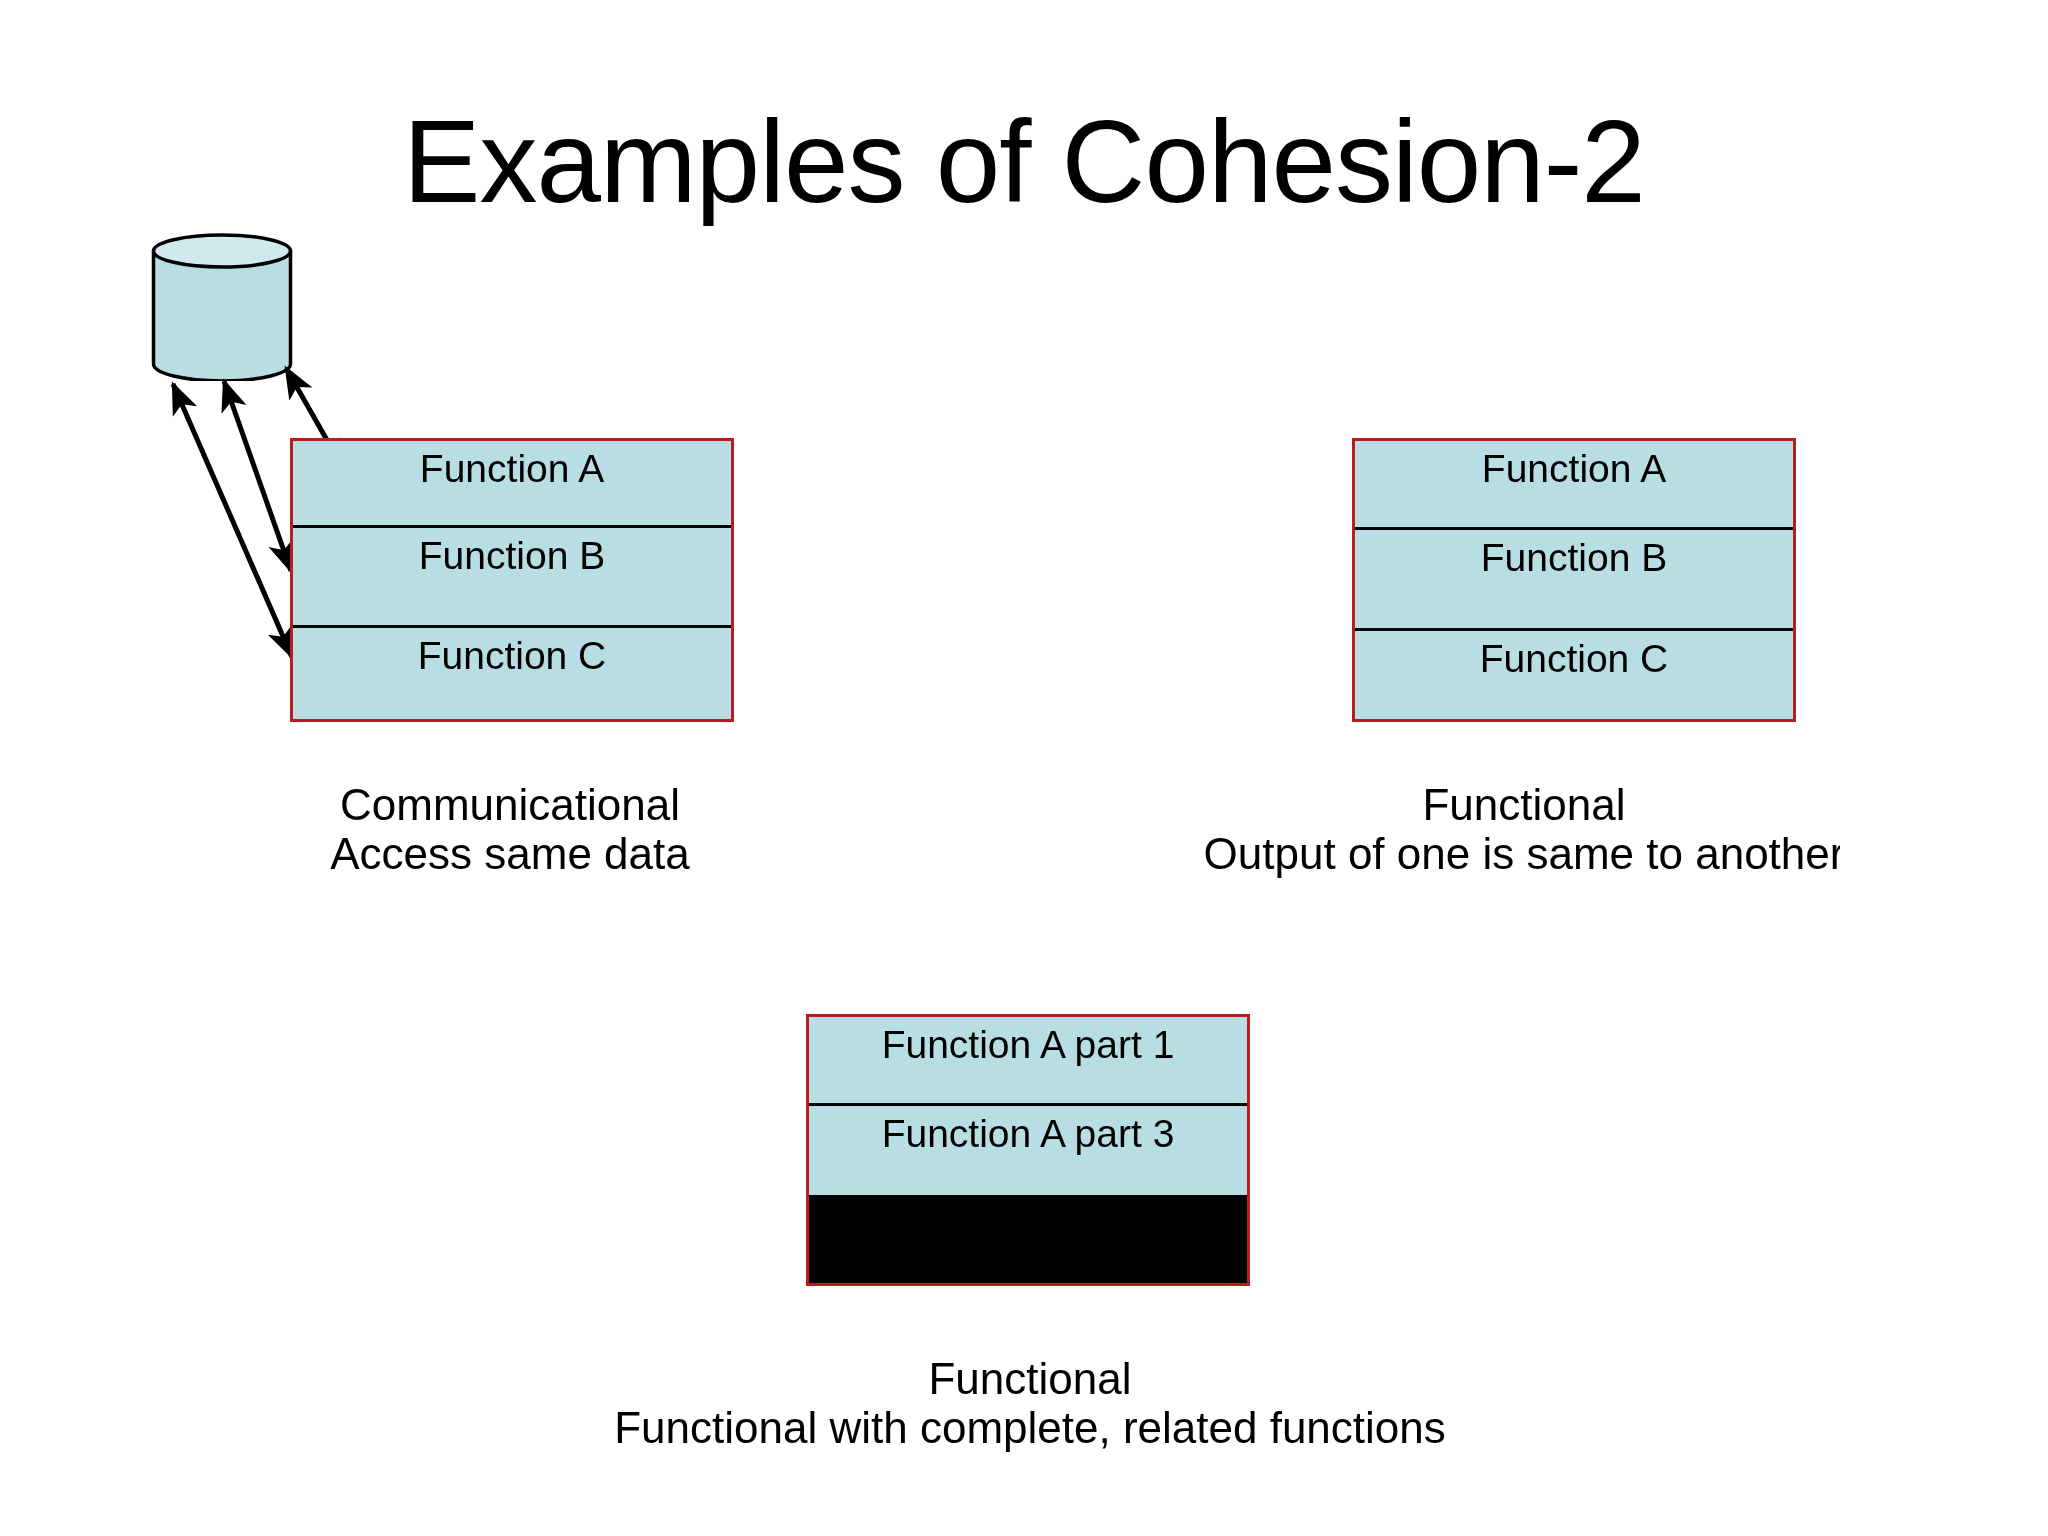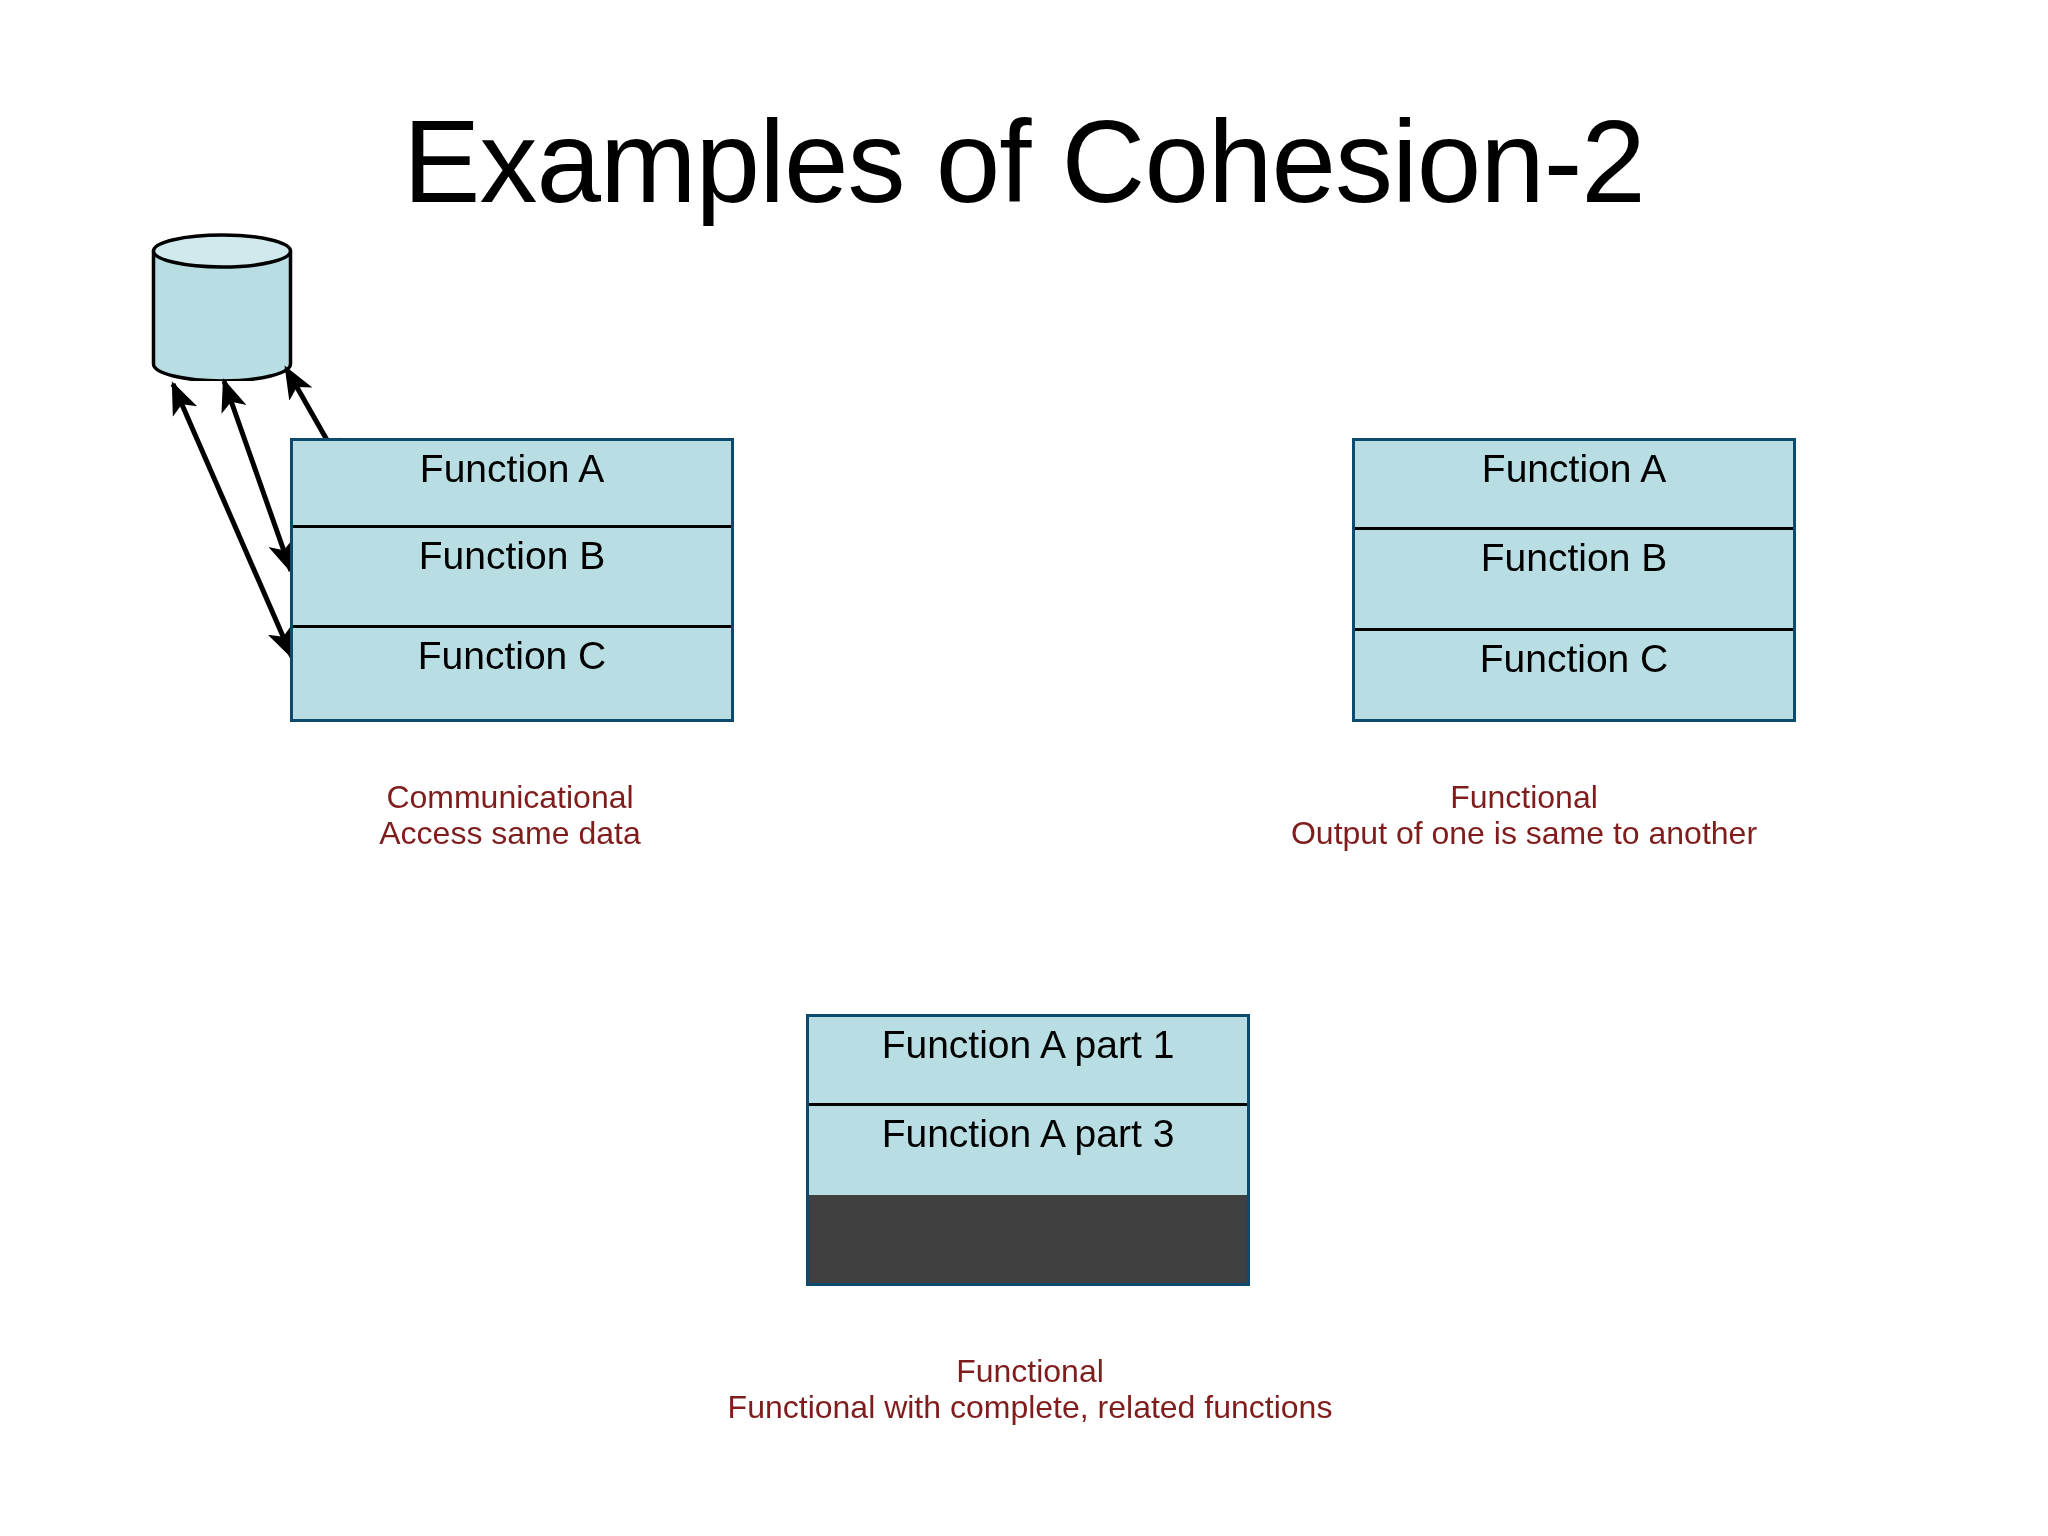--- a/index.html
+++ b/index.html
@@ -29,23 +29,23 @@
     font-size: 116px;
     line-height: 1.0;
     letter-spacing: -1px;
     color: #000000;
     white-space: nowrap;
   }
 
   
   .fn-stack {
     position: absolute;
-    border: 3px solid #0c4a6e;
+    border: 3px solid #b91c1c;
     box-sizing: border-box;
-    background: #404040;
+    background: #000000;
   }
   .fn-box {
     box-sizing: border-box;
     background: #b8dee3;
     color: #000000;
     font-size: 39px;
     text-align: center;
     position: relative;
   }
   .fn-box + .fn-box {
@@ -75,22 +75,22 @@
   
   #stack-functional { left: 806px; top: 1002px; width: 444px; height: 272px; margin-top: 12px; }
   #stack-functional .fn-box { height: 86px; }
   #stack-functional .fn-box:nth-child(2) { height: 92px; }
   #stack-functional .fn-box:nth-child(3) { height: 88px; text-decoration: underline; }
 
   
   .caption {
     position: absolute;
     text-align: center;
-    color: #7f1d1d;
-    font-size: 32px;
+    color: #000000;
+    font-size: 44px;
     line-height: 1.12;
     white-space: nowrap;
   }
   #caption-communicational { left: 130px; top: 780px; width: 760px; }
   #caption-sequential      { left: 1000px; top: 780px; width: 1048px; }
   #caption-functional      { left: 400px; top: 1330px; width: 1260px; margin-top: 24px; }
   .caption-line { display: block; }
 
   
   #database-cylinder {

